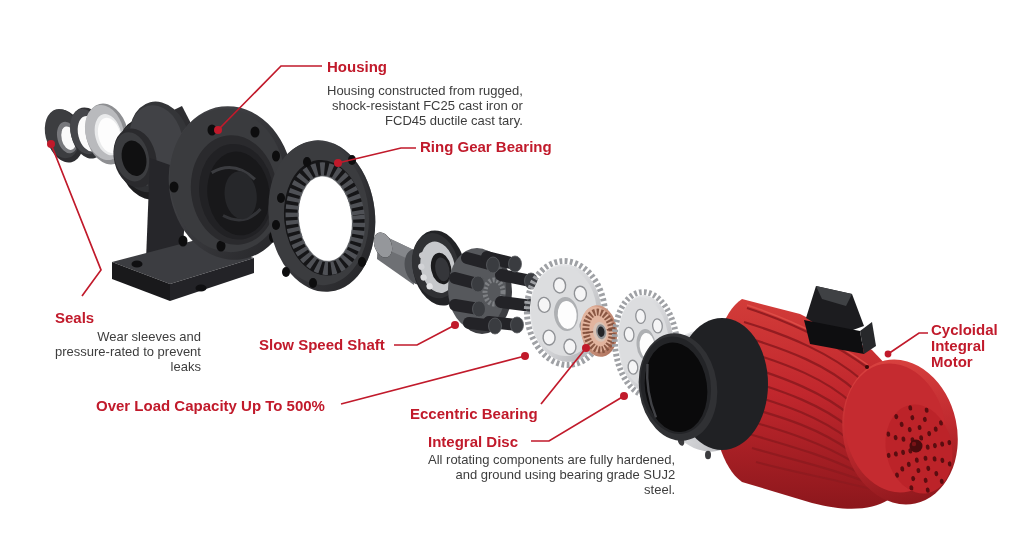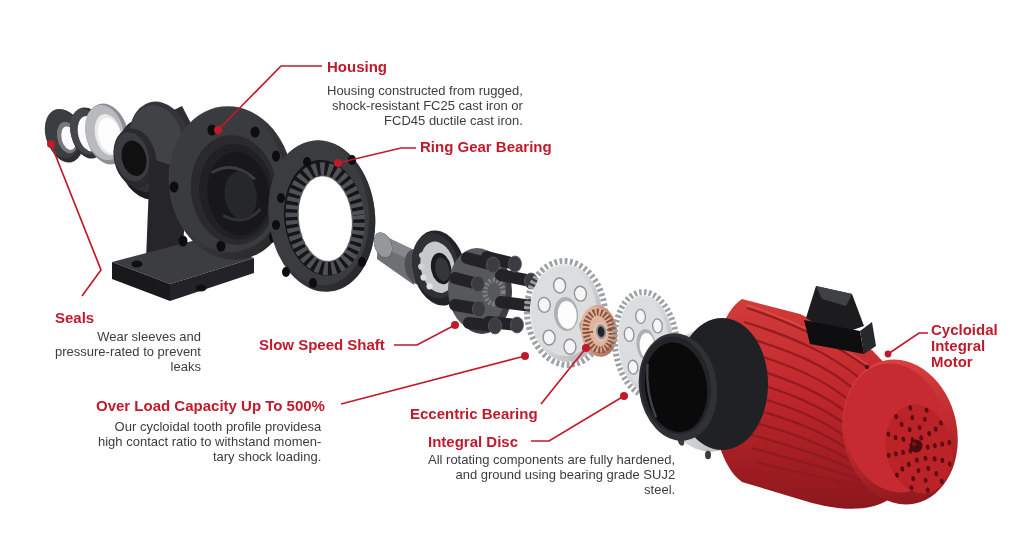--- a/index.html
+++ b/index.html
@@ -365,40 +365,35 @@
       <circle cx="586" cy="348" r="4"></circle>
       <circle cx="624" cy="396" r="4"></circle>
       <circle cx="888" cy="354" r="3.4"></circle>
     </g>
   </svg>
 
   <div class="lbl" style="left:327px;top:59px">Housing</div>
   <div class="desc" style="left:327px;top:83px">
     <div>Housing constructed from rugged,</div>
     <div>shock-resistant FC25 cast iron or</div>
-    <div>FCD45 ductile cast iron.</div>
+    <div>FCD45 ductile cast tary.</div>
   </div>
 
   <div class="lbl" style="left:420px;top:139px">Ring Gear Bearing</div>
 
   <div class="lbl" style="left:55px;top:310px">Seals</div>
   <div class="desc" style="left:55px;top:329px">
     <div>Wear sleeves and</div>
     <div>pressure-rated to prevent</div>
     <div>leaks</div>
   </div>
 
   <div class="lbl" style="left:259px;top:337px">Slow Speed Shaft</div>
 
   <div class="lbl" style="left:96px;top:398px">Over Load Capacity Up To 500%</div>
-  <div class="desc" style="left:98px;top:419px">
-    <div>Our cycloidal tooth profile providesa</div>
-    <div>high contact ratio to withstand momen-</div>
-    <div>tary shock loading.</div>
-  </div>
 
   <div class="lbl" style="left:410px;top:406px">Eccentric Bearing</div>
 
   <div class="lbl" style="left:428px;top:434px">Integral Disc</div>
   <div class="desc" style="left:428px;top:452px">
     <div>All rotating components are fully hardened,</div>
     <div>and ground using bearing grade SUJ2</div>
     <div>steel.</div>
   </div>
 

